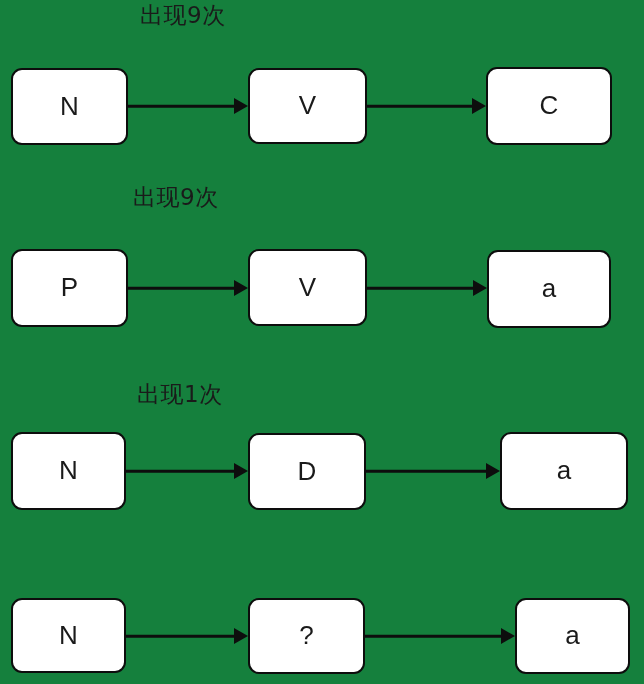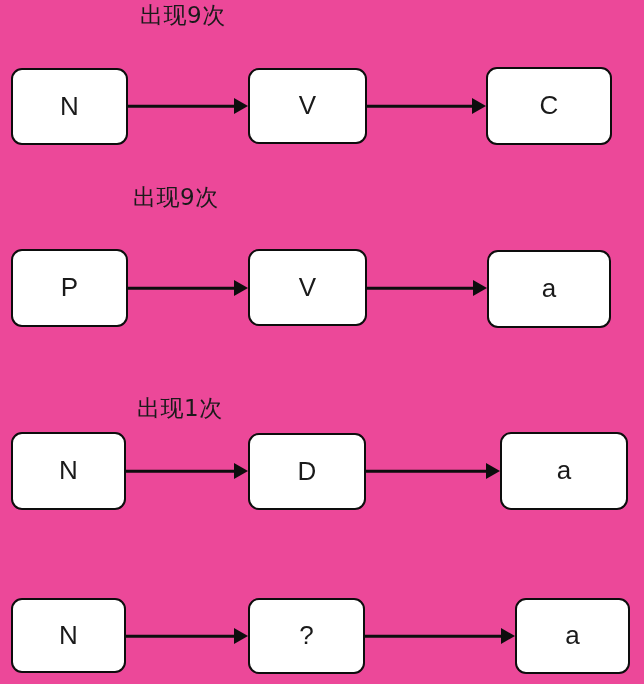--- a/index.html
+++ b/index.html
@@ -11,21 +11,21 @@
     width: 644px;
     height: 684px;
     background: #fdfdfd;
     font-family: "Liberation Sans", "DejaVu Sans", sans-serif;
     overflow: hidden;
   }
   .canvas {
     position: relative;
     width: 644px;
     height: 684px;
-    background: #ec4899;
+    background: #15803d;
   }
   .row-label {
     position: absolute;
     font-size: 23px;
     line-height: 26px;
     color: #1a1a1a;
     letter-spacing: 0.5px;
     white-space: nowrap;
     font-family: "DejaVu Sans", "Liberation Sans", sans-serif;
   }
@@ -117,21 +117,21 @@
 
   <div class="edge" style="left:367px; top:288px; width:120px;">
     <div class="edge-line" style="width:106px;"></div>
     <div class="edge-head" style="left:106px;"></div>
   </div>
 
   <div class="node" style="left:487px; top:250px; width:124px; height:78px;">
     <span class="node-label">a</span>
   </div>
 
-  <div class="row-label" style="left:137px; top:395px;">出现1次</div>
+  <div class="row-label" style="left:137px; top:381px;">出现1次</div>
 
   <div class="node" style="left:11px; top:432px; width:115px; height:78px;">
     <span class="node-label">N</span>
   </div>
 
   <div class="edge" style="left:126px; top:471px; width:122px;">
     <div class="edge-line" style="width:108px;"></div>
     <div class="edge-head" style="left:108px;"></div>
   </div>
 

